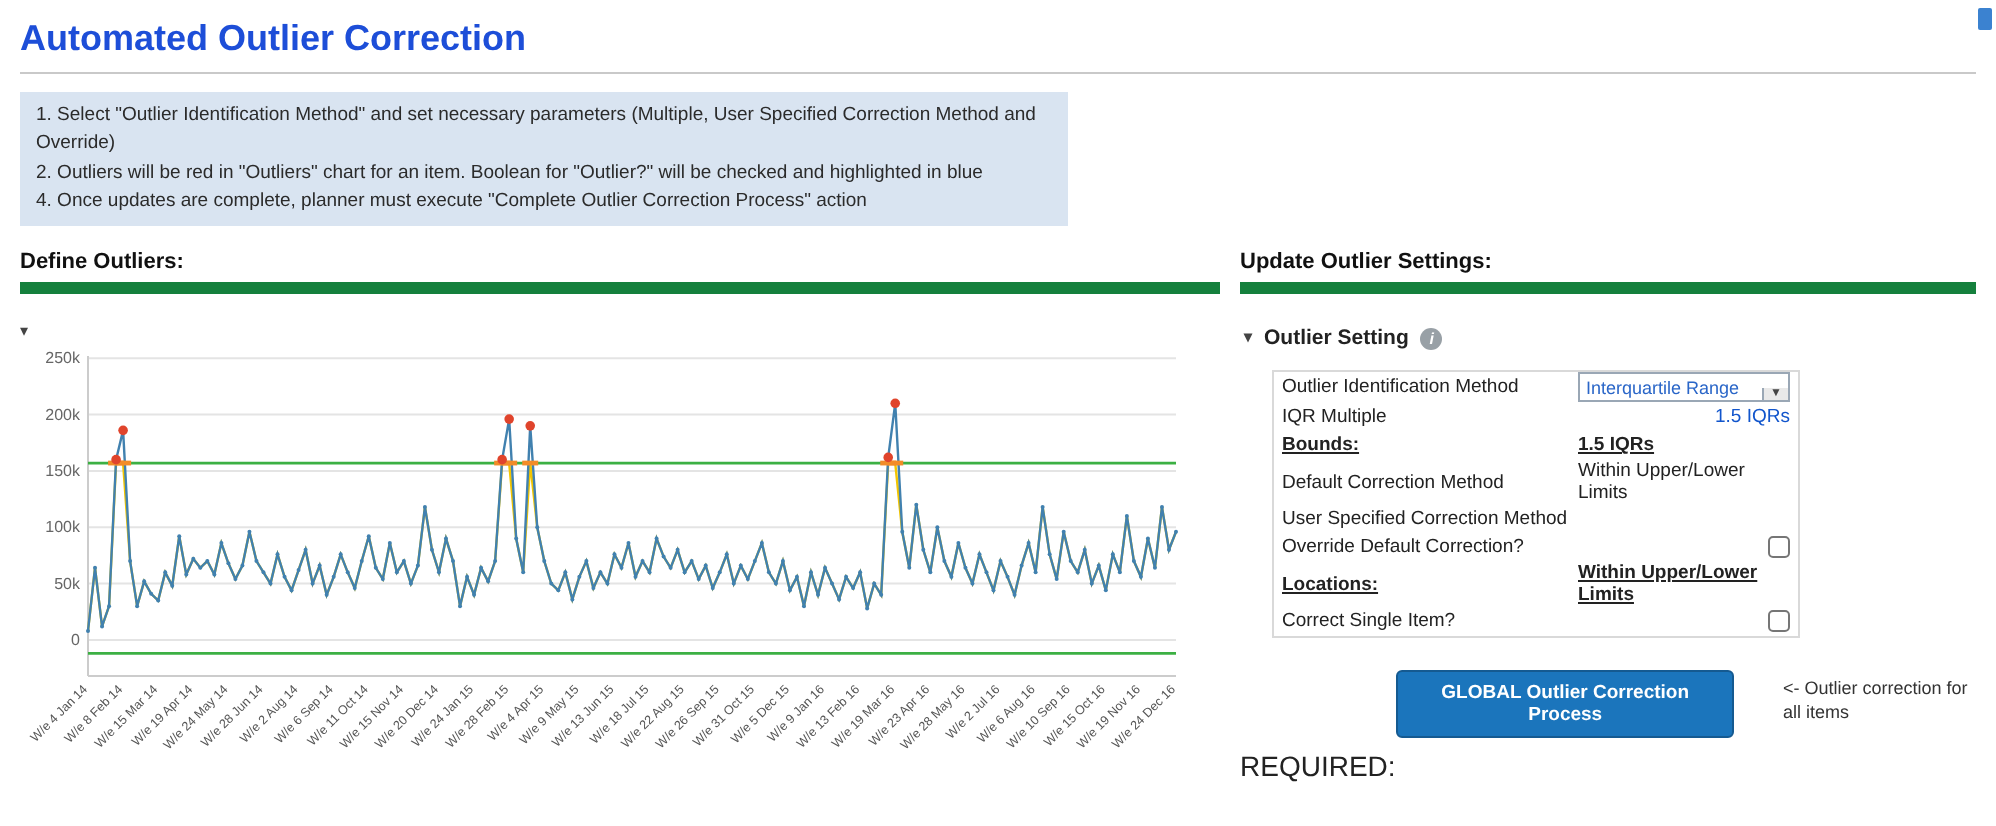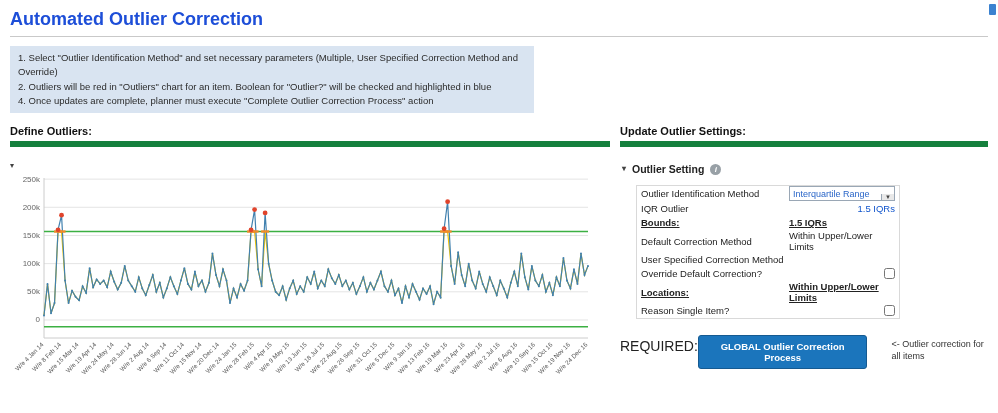--- a/index.html
+++ b/index.html
@@ -34,21 +34,21 @@
   .svalue { flex: 1; display: flex; align-items: center; min-height: 12px; }
   .svalue.right { justify-content: flex-end; }
   .bold { font-weight: bold; text-decoration: underline; }
   .link-val { color: #1155cc; }
   .fake-select { flex: 1; display: flex; align-items: flex-end; border: 1px solid #9aa7b5; background: #fff; height: 15px; cursor: pointer; }
   .fake-select .sel-text { flex: 1; padding: 1px 3px; font-size: 9px; color: #2a66c8; white-space: nowrap; overflow: hidden; }
   .fake-select .sel-arrow { width: 13px; border-left: 1px solid #9aa7b5; background: #e9e9e9; display: flex; align-items: center; justify-content: center; font-size: 6px; color: #444; }
   .chk { width: 11px; height: 11px; margin: 0; cursor: pointer; }
 
   .action-row { display: flex; align-items: flex-start; margin-top: 16px; }
-  .action-label { font-size: 14px; width: 88px; color: #222; padding-top: 3px; }
+  .action-label { font-size: 14px; width: 88px; color: #222; padding-top: 3px; margin-top: 37px; }
   .btn { background: #1b75bc; color: #fff; font-weight: bold; font-size: 9.5px; border: 1px solid #155a91; border-radius: 3px; padding: 5px 6px; width: 220px; text-align: center; cursor: pointer; font-family: "Liberation Sans", sans-serif; }
   .action-note { font-size: 9px; margin-left: 24px; white-space: pre-line; color: #333; padding-top: 3px; line-height: 1.35; }
 </style>
 </head>
 <body>
 
 <div class="page">
   <div class="page-title">Automated Outlier Correction</div>
   <hr class="title-rule">
   <div class="corner-thumb"></div>
@@ -302,21 +302,21 @@
           <div class="srow">
             <div class="slabel">Outlier Identification Method</div>
             <div class="svalue">
               <div class="fake-select">
                 <span class="sel-text">Interquartile Range</span>
                 <span class="sel-arrow">▼</span>
               </div>
             </div>
           </div>
           <div class="srow">
-            <div class="slabel">IQR Outlier</div>
+            <div class="slabel">IQR Multiple</div>
             <div class="svalue right link-val">1.5 IQRs</div>
           </div>
           <div class="srow bold">
             <div class="slabel">Bounds:</div>
             <div class="svalue">1.5 IQRs</div>
           </div>
           <div class="srow">
             <div class="slabel">Default Correction Method</div>
             <div class="svalue">Within Upper/Lower Limits</div>
           </div>
@@ -328,21 +328,21 @@
             <div class="slabel">Override Default Correction?</div>
             <div class="svalue right">
               <input type="checkbox" class="chk" style="">
             </div>
           </div>
           <div class="srow bold">
             <div class="slabel">Locations:</div>
             <div class="svalue">Within Upper/Lower Limits</div>
           </div>
           <div class="srow">
-            <div class="slabel">Reason Single Item?</div>
+            <div class="slabel">Correct Single Item?</div>
             <div class="svalue right">
               <input type="checkbox" class="chk" style="">
             </div>
           </div>
         </div>
 
       <div class="action-row">
         <div class="action-label">REQUIRED:</div>
         <button class="btn">GLOBAL Outlier Correction Process</button>
         <div class="action-note">&lt;- Outlier correction for all items</div>

